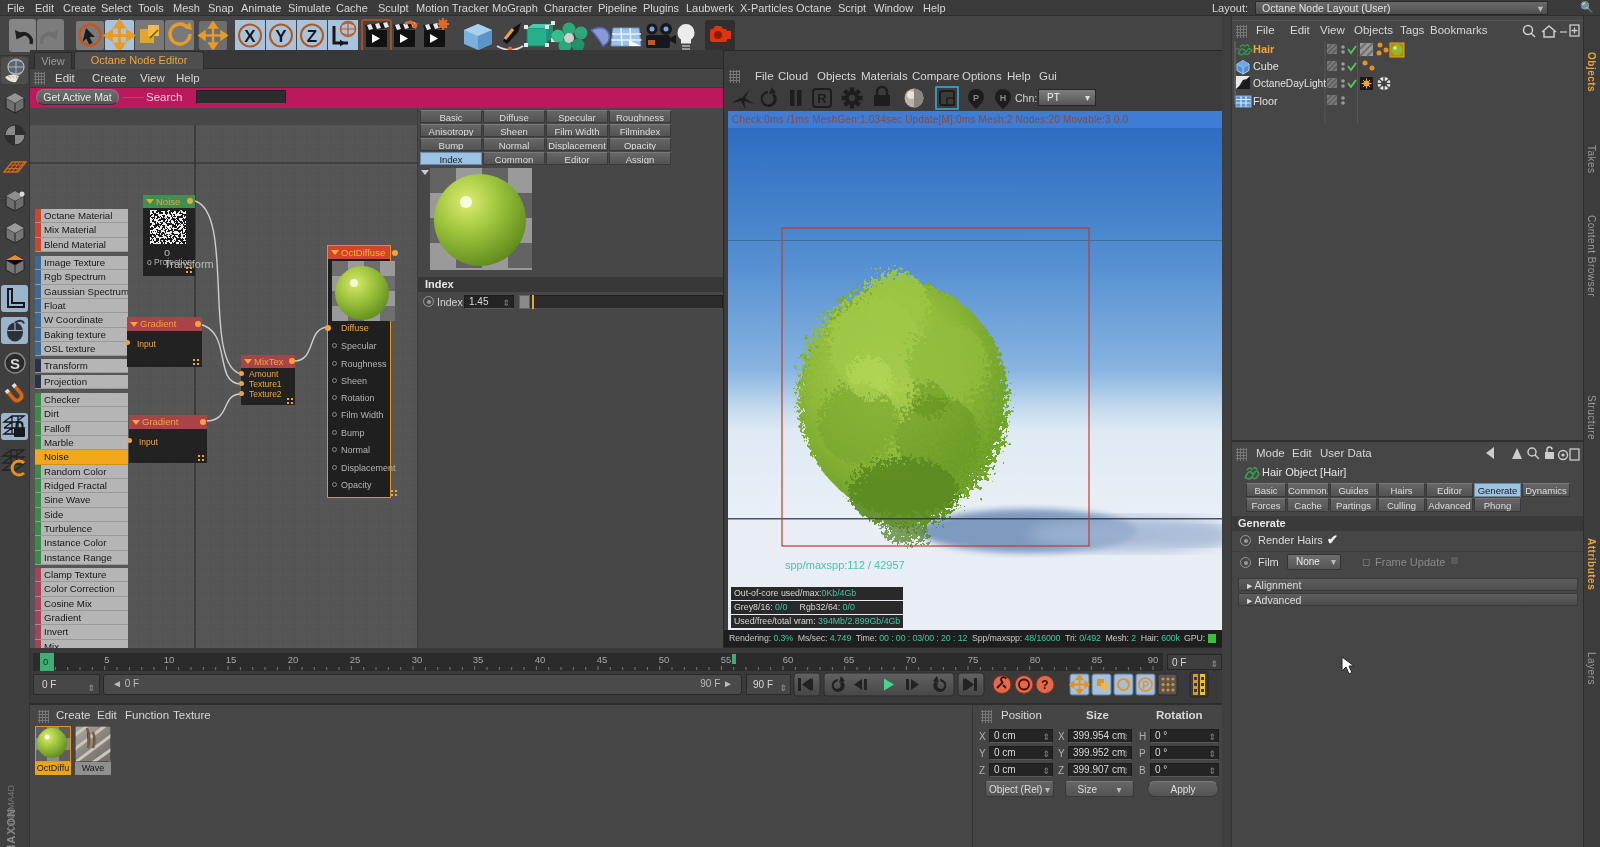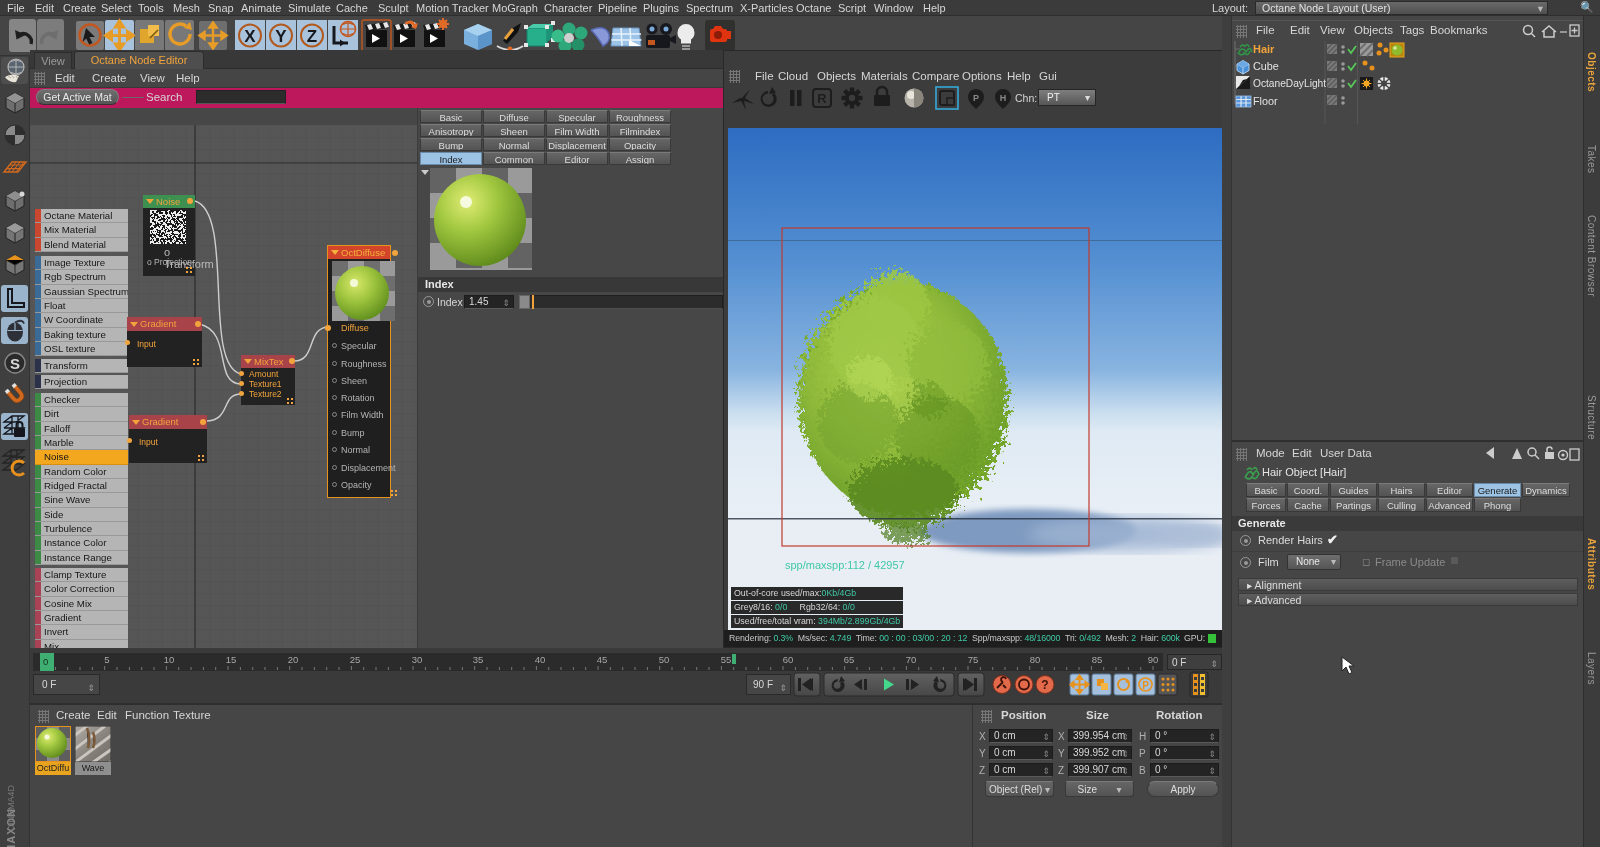--- a/index.html
+++ b/index.html
@@ -32,21 +32,21 @@
 <div class="a tx" style="left:208px;top:2px">Snap</div>
 <div class="a tx" style="left:241px;top:2px">Animate</div>
 <div class="a tx" style="left:288px;top:2px">Simulate</div>
 <div class="a tx" style="left:336px;top:2px">Cache</div>
 <div class="a tx" style="left:378px;top:2px">Sculpt</div>
 <div class="a tx" style="left:416px;top:2px">Motion Tracker</div>
 <div class="a tx" style="left:492px;top:2px">MoGraph</div>
 <div class="a tx" style="left:544px;top:2px">Character</div>
 <div class="a tx" style="left:598px;top:2px">Pipeline</div>
 <div class="a tx" style="left:643px;top:2px">Plugins</div>
-<div class="a tx" style="left:686px;top:2px">Spectrum</div>
+<div class="a tx" style="left:686px;top:2px">Laubwerk</div>
 <div class="a tx" style="left:740px;top:2px">X-Particles</div>
 <div class="a tx" style="left:796px;top:2px">Octane</div>
 <div class="a tx" style="left:838px;top:2px">Script</div>
 <div class="a tx" style="left:874px;top:2px">Window</div>
 <div class="a tx" style="left:923px;top:2px">Help</div>
 <div class="a tx" style="left:1212px;top:2px">Layout:</div>
 <div class="a" style="left:1255px;top:1px;width:293px;height:14px;background:linear-gradient(#6a6a6a,#4e4e4e);border:1px solid #2a2a2a;color:#e2e2e2;font-size:10.5px;line-height:12px;padding-left:6px">Octane Node Layout (User) <span style="float:right;margin-right:4px;color:#bbb">▾</span></div>
 <div class="a" style="left:1580px;top:1px;color:#bbb;font-size:11px">🔍</div>
 </div>
 
@@ -568,20 +568,21 @@
     <path d="M275 4 a8 8 0 0 1 8 8 q0 5 -8 12 q-8 -7 -8 -12 a8 8 0 0 1 8 -8"></path>
    </g>
    <text x="248" y="16" font-size="9" font-weight="bold" fill="#888" text-anchor="middle" font-family="Liberation Sans">P</text>
    <text x="275" y="16" font-size="9" font-weight="bold" fill="#888" text-anchor="middle" font-family="Liberation Sans">H</text>
   </svg>
   <div class="a tx" style="left:291px;top:7px;font-size:10.5px">Chn:</div>
   <div class="a" style="left:314px;top:4px;width:58px;height:17px;background:linear-gradient(#7e7e7e,#565656);border:1px solid #252525;color:#f0f0f0;font-size:10px;line-height:15px;padding-left:8px">PT<span style="float:right;margin-right:5px;color:#ddd">▾</span></div>
  </div>
 
  <div class="a" id="render" style="left:4px;top:60px;width:495px;height:519px;overflow:hidden">
+  <div class="a" style="left:0;top:0;width:495px;height:17px;background:#3e7cd6;color:#8a4a3a;font-size:10px;line-height:17px;padding-left:4px;letter-spacing:0.2px">Check:0ms /1ms  MeshGen:1.034sec Update[M]:0ms  Mesh:2 Nodes:20 Movable:3  0.0</div>
   <svg class="a" width="495" height="502" style="left:0;top:17px">
    <defs>
     <linearGradient id="sky" x1="0" y1="0" x2="0" y2="1">
      <stop offset="0" stop-color="#2d6cc1"></stop>
             <stop offset="0.35" stop-color="#5590d2"></stop>
             <stop offset="0.62" stop-color="#88b4e0"></stop>
             <stop offset="0.73" stop-color="#cadeef"></stop>
             <stop offset="0.78" stop-color="#dfeaf4"></stop>
             <stop offset="1" stop-color="#e9eff6"></stop>
     </linearGradient>
@@ -676,20 +677,24 @@
    <g stroke="#787878" stroke-width="1">
     <path d="M10 13 v4 M22.4 14 v3 M34.7 14 v3 M47 14 v3 M59.4 14 v3 M71.7 13 v4 M84 14 v3 M96.4 14 v3 M108.7 14 v3 M121 14 v3 M133.4 13 v4 M145.7 14 v3 M158 14 v3 M170.4 14 v3 M182.7 14 v3 M195 13 v4 M207.4 14 v3 M219.7 14 v3 M232 14 v3 M244.4 14 v3 M256.7 13 v4 M269 14 v3 M281.4 14 v3 M293.7 14 v3 M306 14 v3 M318.4 13 v4 M330.7 14 v3 M343 14 v3 M355.4 14 v3 M367.7 14 v3 M380 13 v4 M392.4 14 v3 M404.7 14 v3 M417 14 v3 M429.4 14 v3 M441.7 13 v4 M454 14 v3 M466.4 14 v3 M478.7 14 v3 M491 14 v3 M503.4 13 v4 M515.7 14 v3 M528 14 v3 M540.4 14 v3 M552.7 14 v3 M565 13 v4 M577.4 14 v3 M589.7 14 v3 M602 14 v3 M614.4 14 v3 M626.7 13 v4 M639 14 v3 M651.4 14 v3 M663.7 14 v3 M676 14 v3 M688.4 13 v4 M700.7 14 v3 M713 14 v3 M725.4 14 v3 M737.7 14 v3 M750 13 v4 M762.4 14 v3 M774.7 14 v3 M787 14 v3 M799.4 14 v3 M811.7 13 v4 M824 14 v3 M836.4 14 v3 M848.7 14 v3 M861 14 v3 M873.4 13 v4 M885.7 14 v3 M898 14 v3 M910.4 14 v3 M922.7 14 v3 M935 13 v4 M947.4 14 v3 M959.7 14 v3 M972 14 v3 M984.4 14 v3 M996.7 13 v4 M1009 14 v3 M1021.4 14 v3 M1033.7 14 v3 M1046 14 v3 M1058.4 13 v4 M1070.7 14 v3 M1083 14 v3 M1095.4 14 v3 M1107.7 14 v3 M1120 13 v4"></path>
    </g>
   </svg>
   <div class="a" style="left:7px;top:0;width:14px;height:18px;background:#3fae72;color:#16311f;font-size:9.5px;text-align:left;padding-left:3px;line-height:18px">0</div>
   <div class="a" style="left:699px;top:1px;width:4px;height:10px;background:#3fae72"></div>
  </div>
  <div class="a fld" style="left:1137px;top:6px;width:55px;height:16px;line-height:15px;background:#3f3f3f;border-color:#262626">0 F<span class="a" style="right:3px;top:2px;color:#999;font-size:9px">⇕</span></div>
 
  <div class="a" style="left:3px;top:26px;width:67px;height:21px;background:#464646;border:1px solid #2a2a2a;color:#d8d8d8;font-size:10px;line-height:19px;padding-left:8px">0 F<span class="a" style="right:4px;top:4px;color:#999;font-size:9px">⇕</span></div>
+ <div class="a" style="left:73px;top:26px;width:639px;height:21px;background:#4a4a4a;border:1px solid #282828;border-radius:3px">
+  <span class="a" style="left:8px;top:3px;color:#bbb;font-size:10px">◄ 0 F</span>
+  <span class="a" style="right:8px;top:3px;color:#bbb;font-size:10px">90 F ►</span>
+ </div>
  <div class="a" style="left:716px;top:26px;width:45px;height:21px;background:#464646;border:1px solid #2a2a2a;color:#d8d8d8;font-size:10px;line-height:19px;padding-left:6px">90 F<span class="a" style="right:3px;top:4px;color:#999;font-size:9px">⇕</span></div>
  <svg class="a" width="420" height="30" style="left:762px;top:22px">
   <defs>
         <linearGradient id="btn" x1="0" y1="0" x2="0" y2="1">
           <stop offset="0" stop-color="#616161"></stop>
           <stop offset="1" stop-color="#474747"></stop>
         </linearGradient>
       </defs>
   <g>
    <rect x="2" y="3" width="26" height="23" rx="3" fill="url(#btn)" stroke="#2a2a2a"></rect>
@@ -793,21 +798,21 @@
       </g>
   <g stroke="#7a5a3a" stroke-width="2.5">
         <path d="M12 2 q4 10 1 20 M18 6 q3 8 0 16"></path>
       </g>
   <rect width="36" height="36" fill="none" stroke="#2e2e2e" stroke-width="1"></rect>
  </svg>
  <div class="a" style="left:45px;top:57px;width:36px;height:13px;background:#8f8f8f;color:#1a1a1a;font-size:9px;line-height:13px;text-align:center;overflow:hidden">Wave Ma</div>
 
  <div class="a" style="left:942px;top:0;width:250px;height:142px;background:#454545;border-left:1px solid #333">
   <div class="handle a" style="left:8px;top:5px"></div>
-  <div class="a" style="left:28px;top:4px;color:#d8d8d8;font-size:11.5px;font-weight:bold">Position</div>
+  <div class="a" style="left:28px;top:4px;color:#d8d8d8;font-size:11.5px;font-weight:normal">Position</div>
   <div class="a" style="left:113px;top:4px;color:#d8d8d8;font-size:11.5px;font-weight:bold">Size</div>
   <div class="a" style="left:183px;top:4px;color:#d8d8d8;font-size:11.5px;font-weight:bold">Rotation</div>
   <div class="a" style="left:6px;top:26px;color:#b0b0b0;font-size:10px">X</div>
   <div class="fld" style="left:16px;top:24px;width:64px;height:14px">0 cm<span class="a" style="right:2px;top:1px;color:#888;font-size:9px">⇕</span></div>
   <div class="a" style="left:6px;top:43px;color:#b0b0b0;font-size:10px">Y</div>
   <div class="fld" style="left:16px;top:41px;width:64px;height:14px">0 cm<span class="a" style="right:2px;top:1px;color:#888;font-size:9px">⇕</span></div>
   <div class="a" style="left:6px;top:60px;color:#b0b0b0;font-size:10px">Z</div>
   <div class="fld" style="left:16px;top:58px;width:64px;height:14px">0 cm<span class="a" style="right:2px;top:1px;color:#888;font-size:9px">⇕</span></div>
   <div class="a" style="left:85px;top:26px;color:#b0b0b0;font-size:10px">X</div>
   <div class="fld" style="left:95px;top:24px;width:64px;height:14px">399.954 cm<span class="a" style="right:2px;top:1px;color:#888;font-size:9px">⇕</span></div>
@@ -957,21 +962,21 @@
    <rect x="86" y="4" width="9" height="11" fill="none" stroke="#ccc" stroke-width="1.3"></rect>
   </svg>
   <svg class="a" width="18" height="18" style="left:10px;top:22px">
    <g stroke="#3aa050" stroke-width="1.7" fill="none">
     <path d="M3 14 q5 -11 8 -3 q4 -8 6 0 M4 14 q4 2 6 -1 q4 4 6 -2"></path>
     <path d="M5 6 q3 -4 5 0 M11 5 q3 -3 4 1"></path>
    </g>
   </svg>
   <div class="a" style="left:30px;top:24px;color:#e4e4e4;font-size:11px">Hair Object [Hair]</div>
   <div class="pbtn ptab" style="left:14px;top:41px;width:40px;height:14px;line-height:14px">Basic</div>
-  <div class="pbtn ptab" style="left:55px;top:41px;width:42px;height:14px;line-height:14px">Coord.</div>
+  <div class="pbtn ptab" style="left:55px;top:41px;width:42px;height:14px;line-height:14px">Common.</div>
   <div class="pbtn ptab" style="left:98px;top:41px;width:47px;height:14px;line-height:14px">Guides</div>
   <div class="pbtn ptab" style="left:146px;top:41px;width:47px;height:14px;line-height:14px">Hairs</div>
   <div class="pbtn ptab" style="left:194px;top:41px;width:47px;height:14px;line-height:14px">Editor</div>
   <div class="pbtn ptab" style="left:242px;top:41px;width:47px;height:14px;line-height:14px;background:#9cc3e4;color:#1a1a1a;border-color:#6a8aa8">Generate</div>
   <div class="pbtn ptab" style="left:290px;top:41px;width:48px;height:14px;line-height:14px">Dynamics</div>
   <div class="pbtn ptab" style="left:14px;top:56px;width:40px;height:14px;line-height:14px">Forces</div>
   <div class="pbtn ptab" style="left:55px;top:56px;width:42px;height:14px;line-height:14px">Cache</div>
   <div class="pbtn ptab" style="left:98px;top:56px;width:47px;height:14px;line-height:14px">Partings</div>
   <div class="pbtn ptab" style="left:146px;top:56px;width:47px;height:14px;line-height:14px">Culling</div>
   <div class="pbtn ptab" style="left:194px;top:56px;width:47px;height:14px;line-height:14px">Advanced</div>

